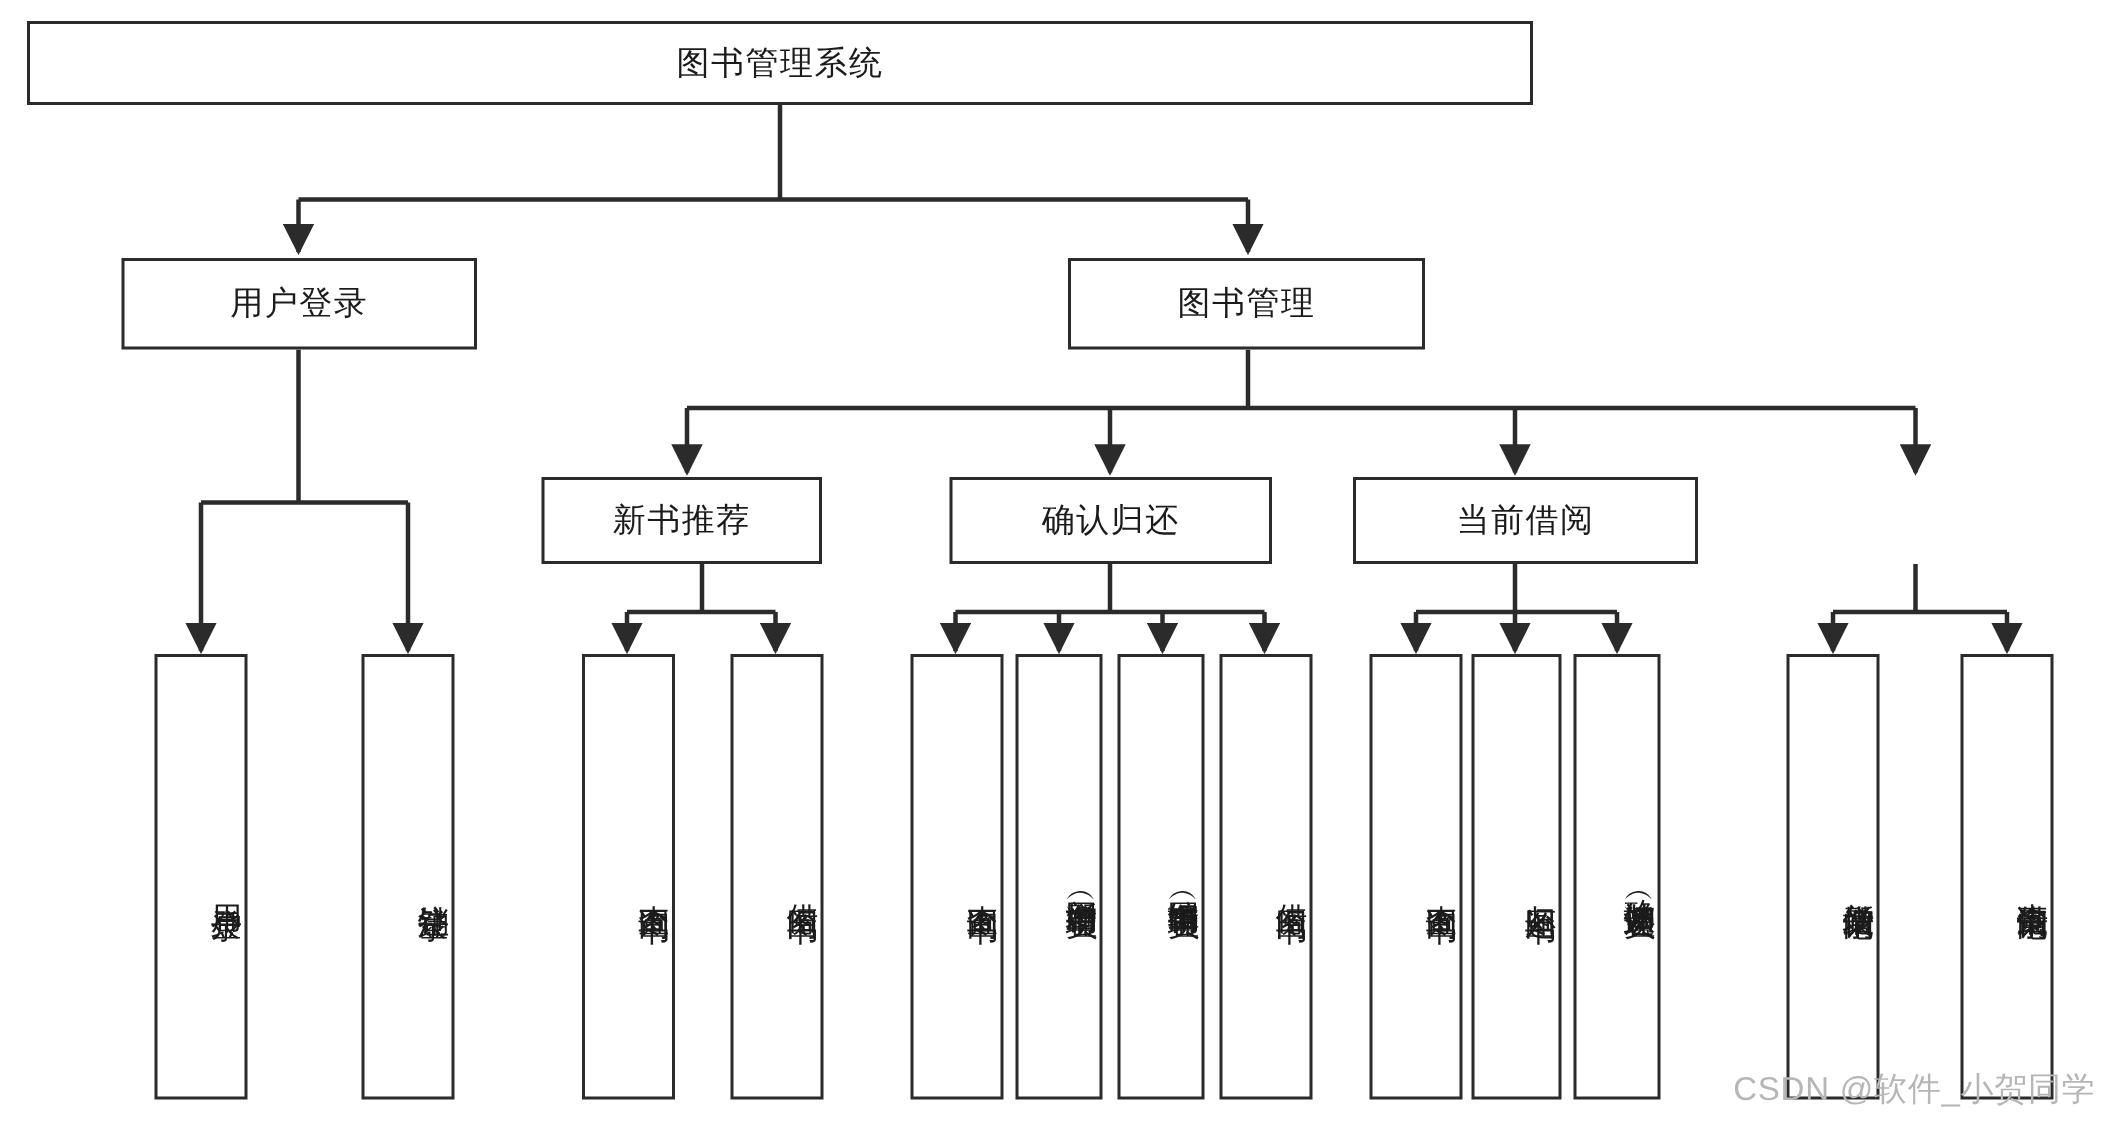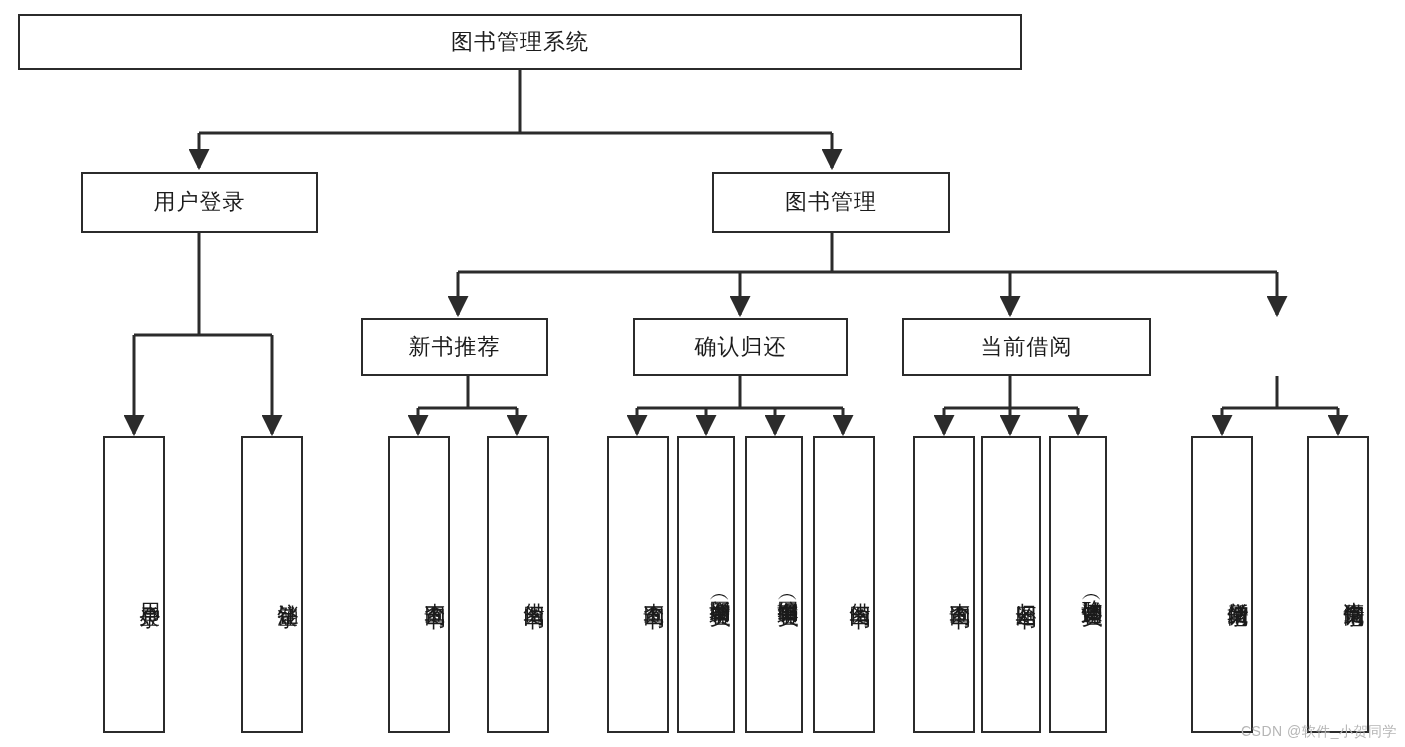--- a/index.html
+++ b/index.html
@@ -57,21 +57,21 @@
     padding-top: 6px;
   }
   .label {
     display: block;
     white-space: nowrap;
   }
   #watermark {
     position: absolute;
     right: 8px;
     bottom: 6px;
-    font-size: 14px;
+    font-size: 22px;
     color: #b6b6b6;
     letter-spacing: 0.5px;
     white-space: nowrap;
     z-index: 3;
     font-family: "Liberation Sans", "DejaVu Sans", sans-serif;
   }
 </style>
 </head>
 <body>
 
@@ -140,21 +140,21 @@
   </div>
 
   <div class="node h" style="left:361px; top:318px; width:187px; height:58px;">
     <span class="label">新书推荐</span>
   </div>
 
   <div class="node h" style="left:633px; top:318px; width:215px; height:58px;">
     <span class="label">确认归还</span>
   </div>
 
-  <div class="node h" style="left:902px; top:318px; width:249px; height:58px;">
+  <div class="node h" style="left:902px; top:318px; width:230px; height:58px;">
     <span class="label">当前借阅</span>
   </div>
 
 
   <div class="node v" style="left:103px; top:436px; width:62px; height:297px;">
     <span class="label">用户登录</span>
   </div>
 
   <div class="node v" style="left:241px; top:436px; width:62px; height:297px;">
     <span class="label">注销登录</span>

